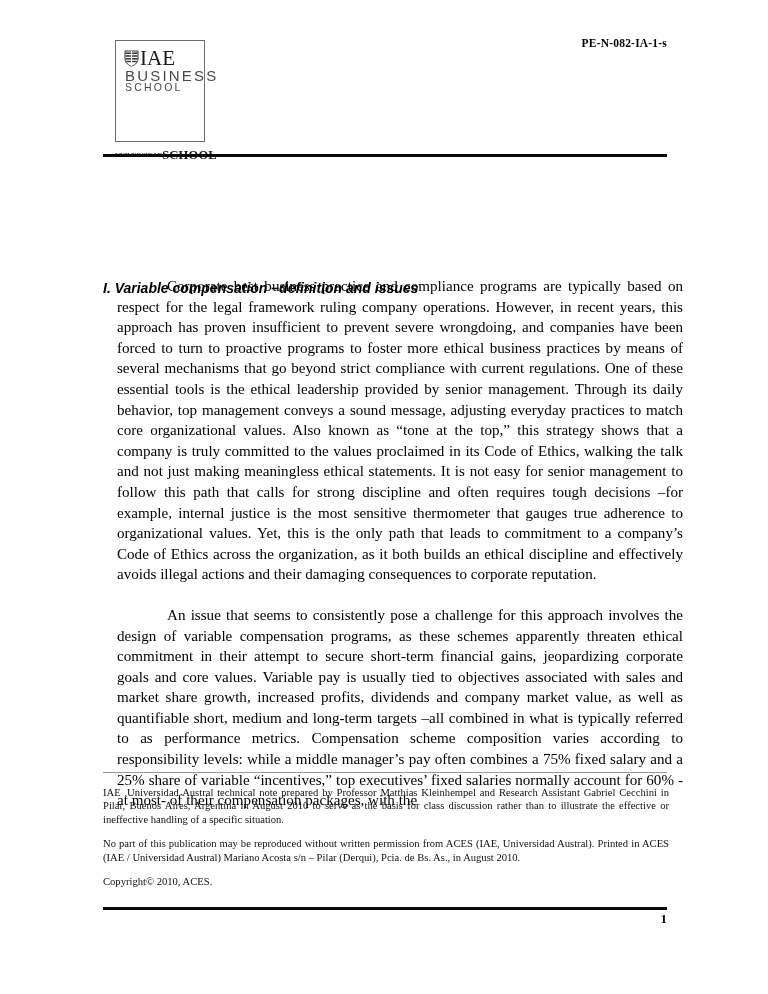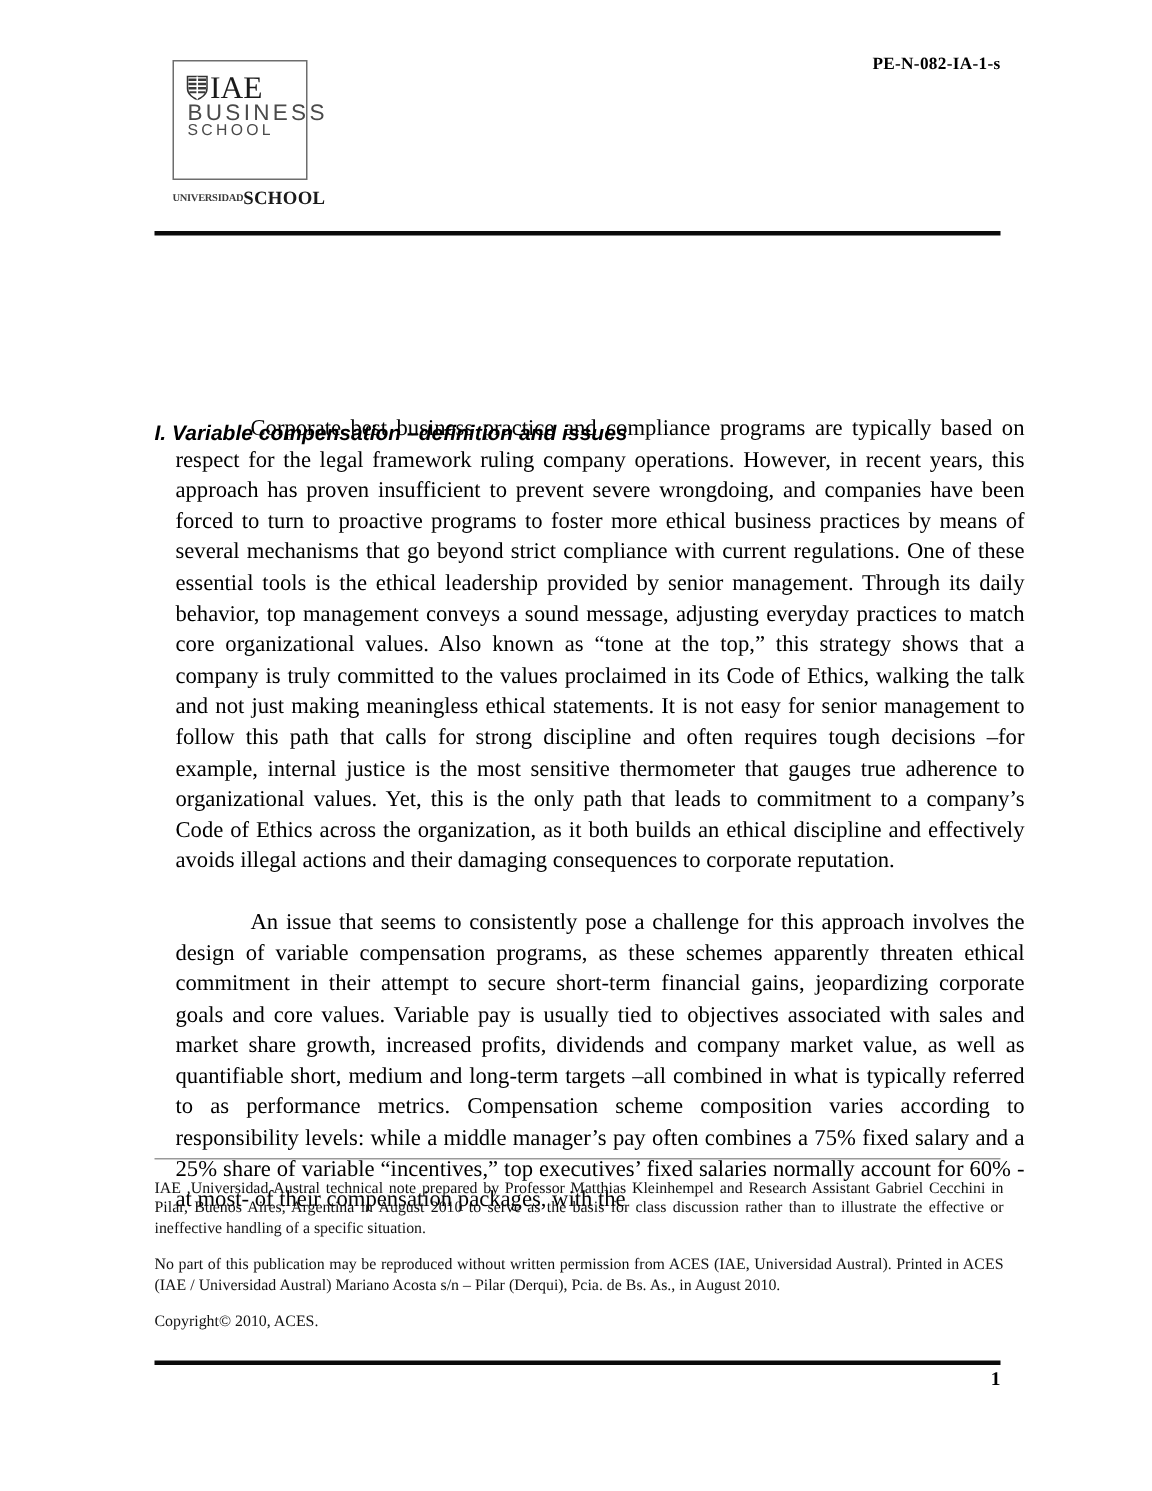--- a/index.html
+++ b/index.html
@@ -34,21 +34,21 @@
 
   .logo-block {
     position: absolute;
     left: 12px;
     top: 4px;
     width: 96px;
   }
 
   .logo-box {
     width: 90px;
-    height: 80px;
+    height: 102px;
     border: 1px solid #6d6d6d;
     box-sizing: border-box;
     position: relative;
     background: #ffffff;
   }
 
   .logo-row {
     position: absolute;
     left: 8px;
     top: 8px;

